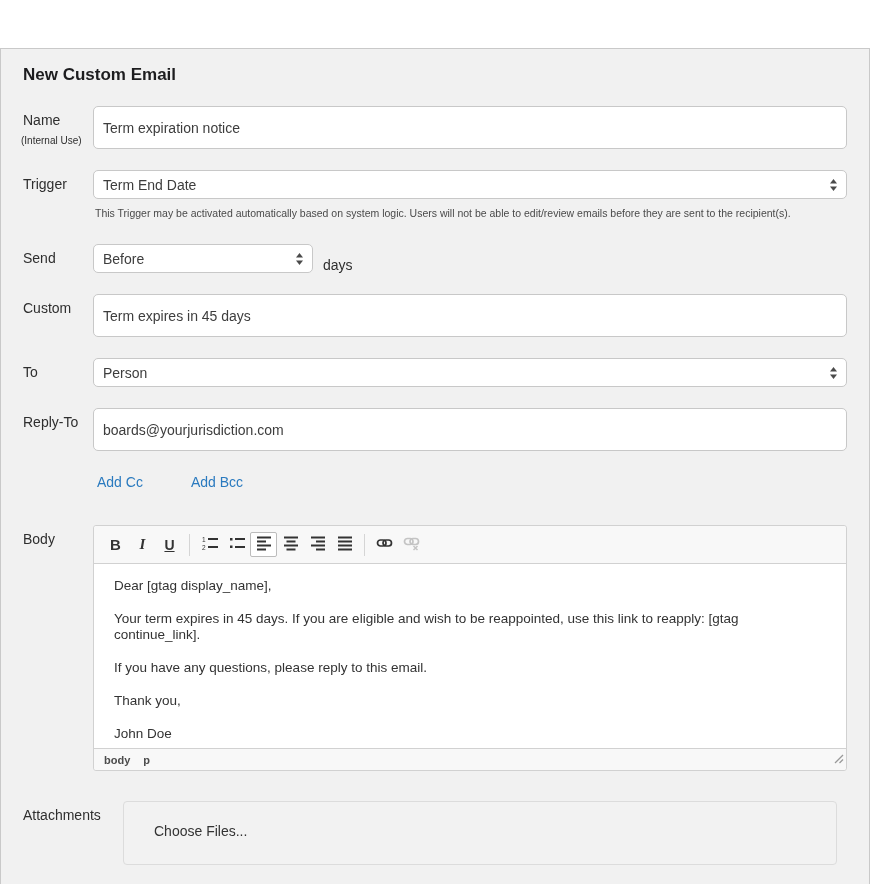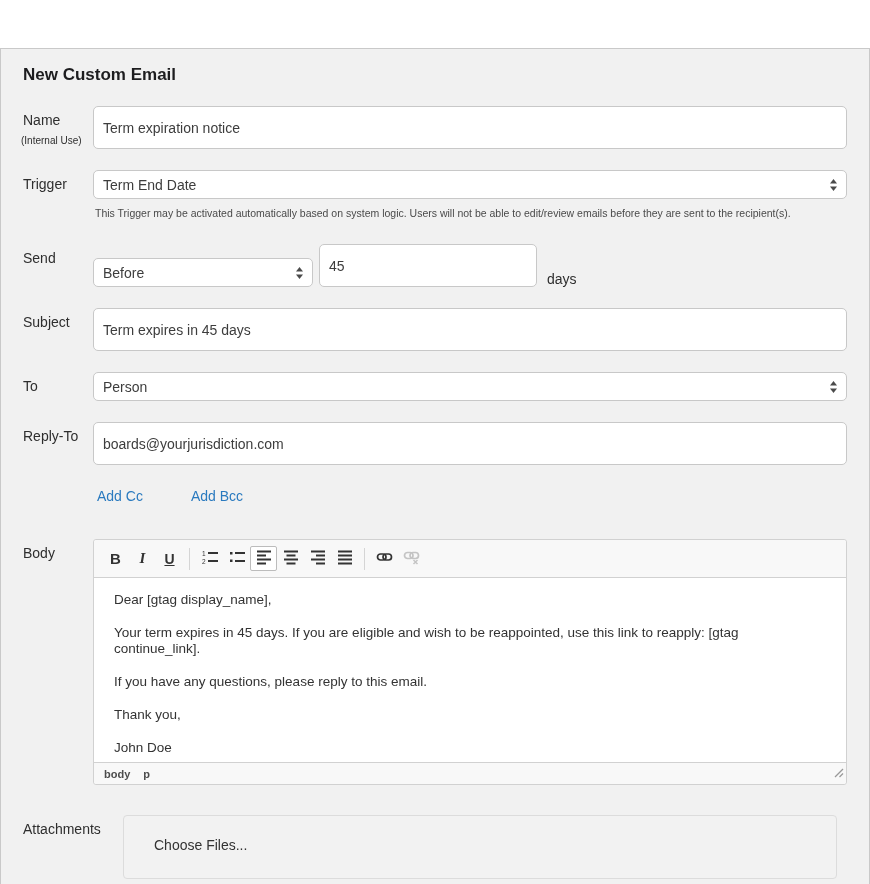--- a/index.html
+++ b/index.html
@@ -144,27 +144,26 @@
         <select class="select-input">
           <option>Before</option>
         </select>
         <span class="select-arrows">
           <svg width="9" height="13" viewBox="0 0 9 13">
               <path d="M4.5 0.5 L8 5 H1 Z" fill="#4a4a4a"></path>
               <path d="M4.5 12.5 L8 8 H1 Z" fill="#4a4a4a"></path>
             </svg>
         </span>
       </div>
-      <input class="text-input days-input" type="text" value="45" style="">
       <span class="days-suffix">days</span>
     </div>
   </div>
 
   <div class="row">
-    <div class="row-label">Subject</div>
+    <div class="row-label">Custom</div>
     <div class="row-control">
       <input class="text-input" type="text" value="Term expires in 45 days" style="">
     </div>
   </div>
 
   <div class="row">
     <div class="row-label">To</div>
     <div class="row-control">
       <div class="select-wrap">
         <select class="select-input">

